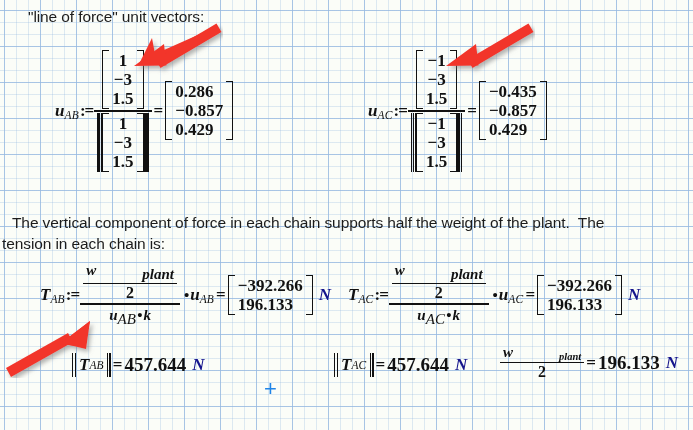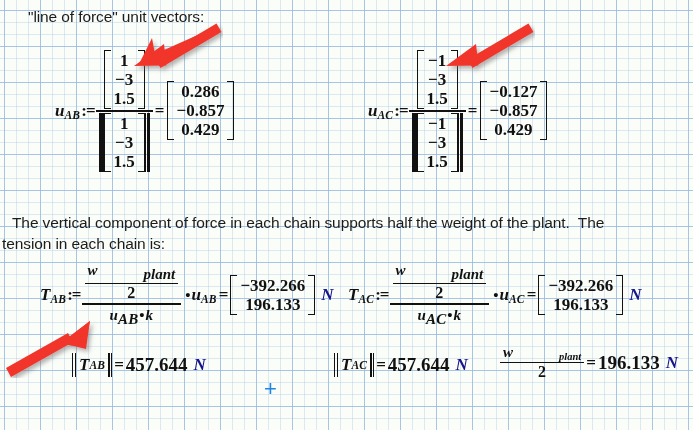--- a/index.html
+++ b/index.html
@@ -49,21 +49,21 @@
     font-weight: bold;
     font-size: 17px;
   }
   .mi-n {          
     font-style: normal;
     font-weight: bold;
     font-size: 19px;
   }
   .sub {
     font-style: italic;
-    font-weight: bold;
+    font-weight: normal;
     font-size: 11.5px;
     vertical-align: -0.28em;
     letter-spacing: 0.2px;
   }
   .sub-up {
     font-style: italic;
     font-weight: bold;
     font-size: 10.5px;
     vertical-align: -0.26em;
     padding-left: 46px;
@@ -118,21 +118,21 @@
     flex-direction: column;
     padding: 1px 3px;
   }
   .vec .cells > span {
     font-family: "Liberation Serif", serif;
     font-weight: bold;
     font-size: 17px;
     line-height: 19px;
     text-align: center;
   }
-  .vec.ralign .cells > span { text-align: center; }
+  .vec.ralign .cells > span { text-align: left; }
 
   
   .norm {
     display: inline-flex;
     align-items: stretch;
   }
   .norm .bars {
     width: 5px;
     align-self: stretch;
     display: flex;
@@ -283,21 +283,21 @@
             </span>
         </span>
       </span>
     </span>
 
     <span class="eq">=</span>
 
     <span class="vec ralign">
       <span class="brk l"></span>
       <span class="cells">
-        <span>−0.127</span>
+        <span>−0.435</span>
         <span>−0.857</span>
         <span>0.429</span>
       </span>
       <span class="brk r"></span>
     </span>
   </div>
 
   <div class="plain-text" style="left:12px; top:212px;text-align:center;">The vertical component of force in each chain supports half the weight of the plant.  The</div>
   <div class="plain-text" style="left:2px; top:233px;">tension in each chain is:</div>
 

